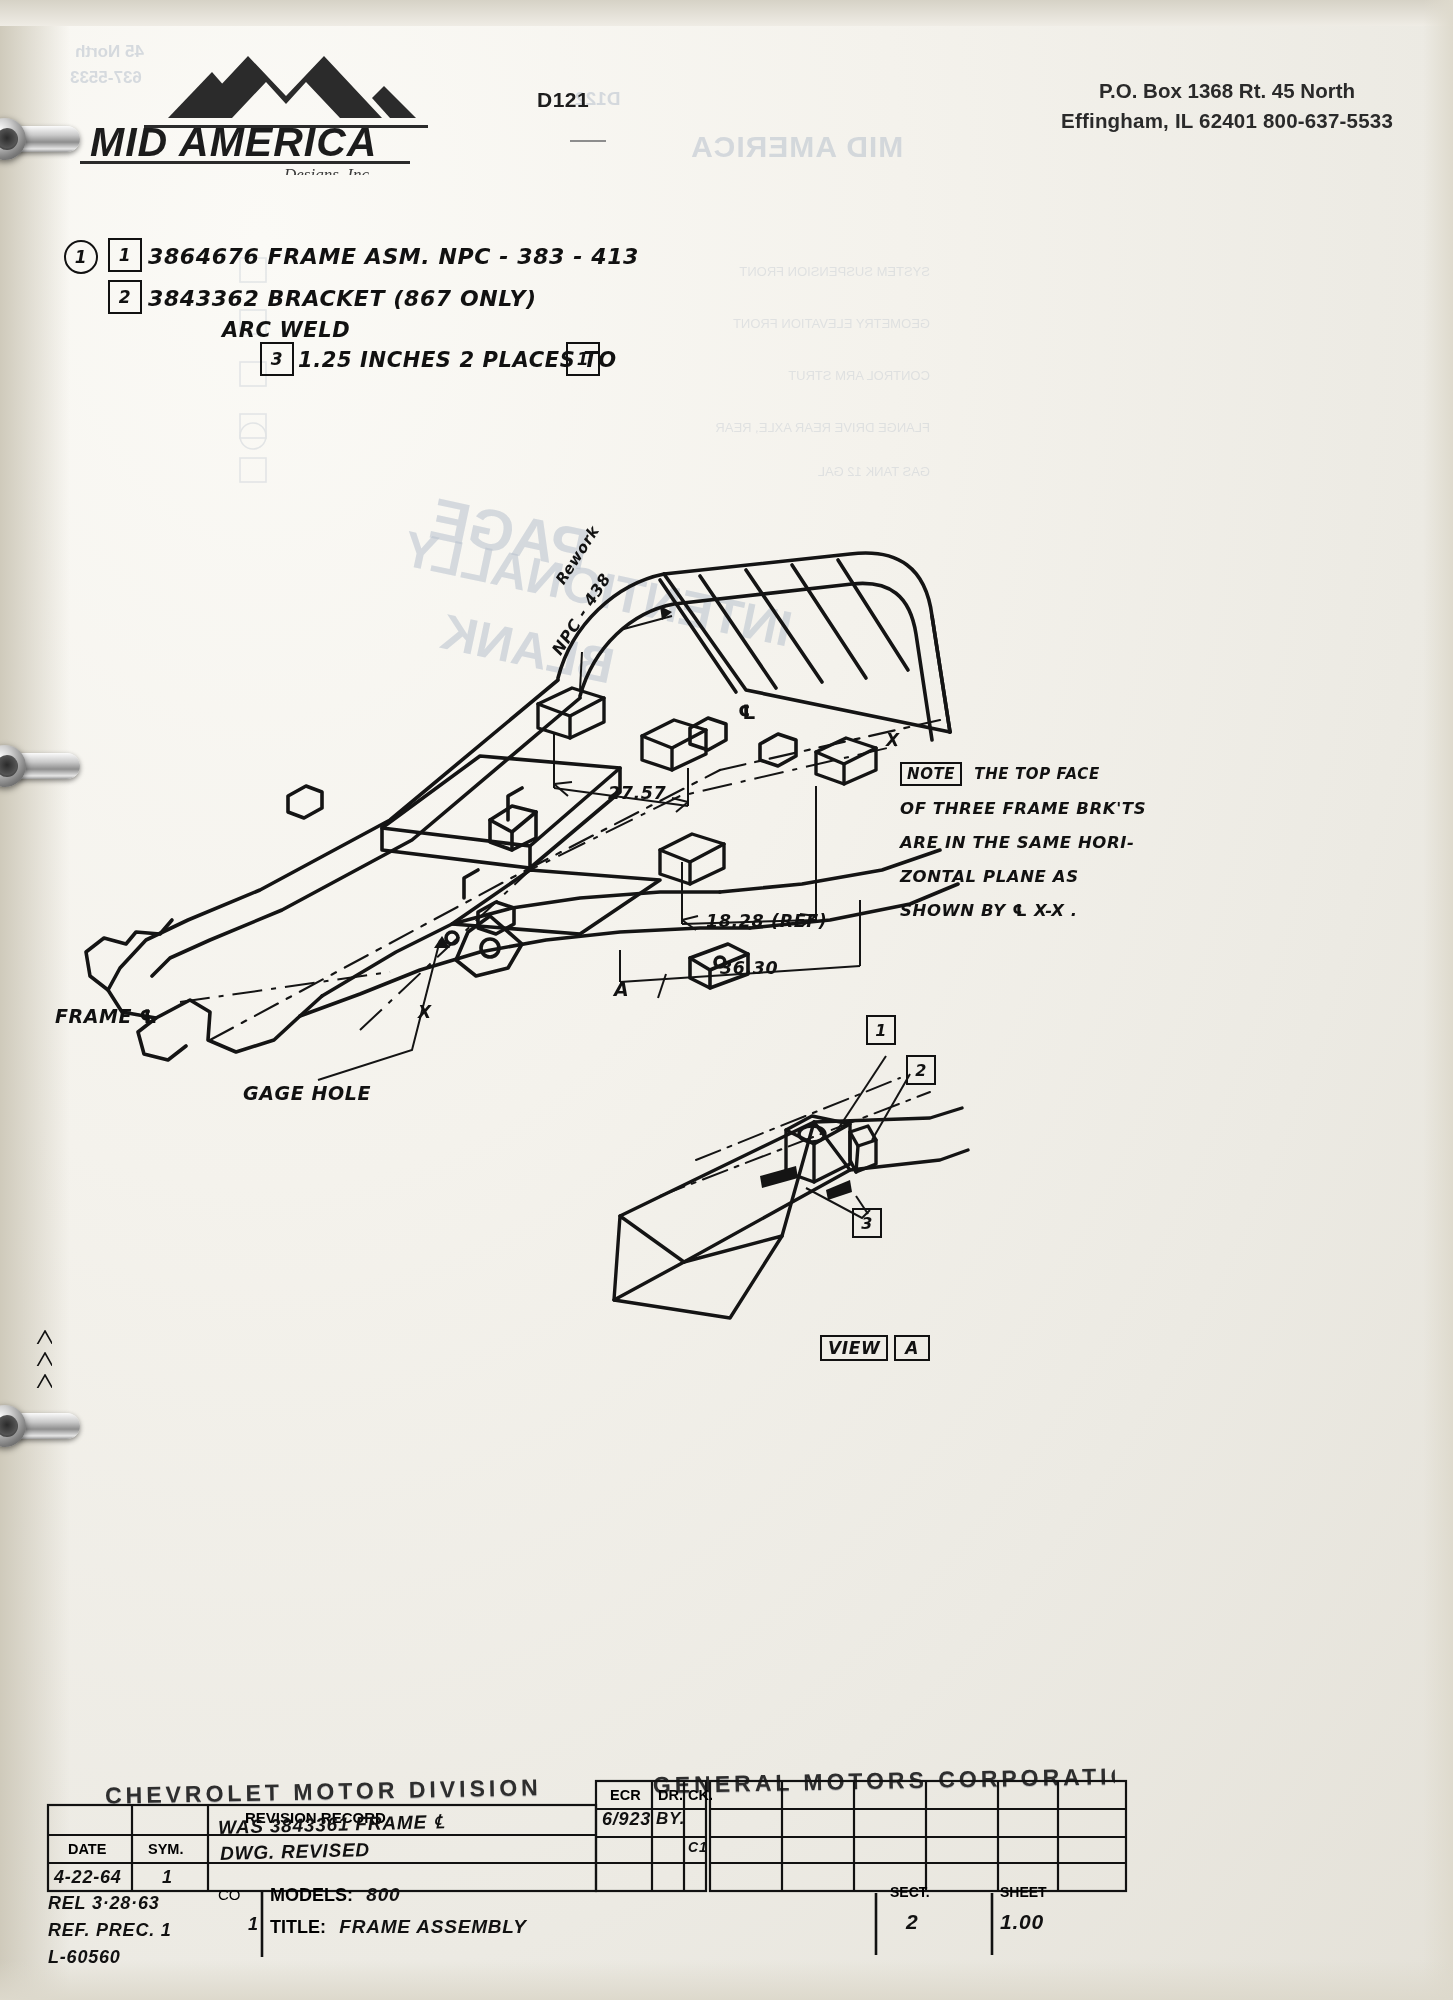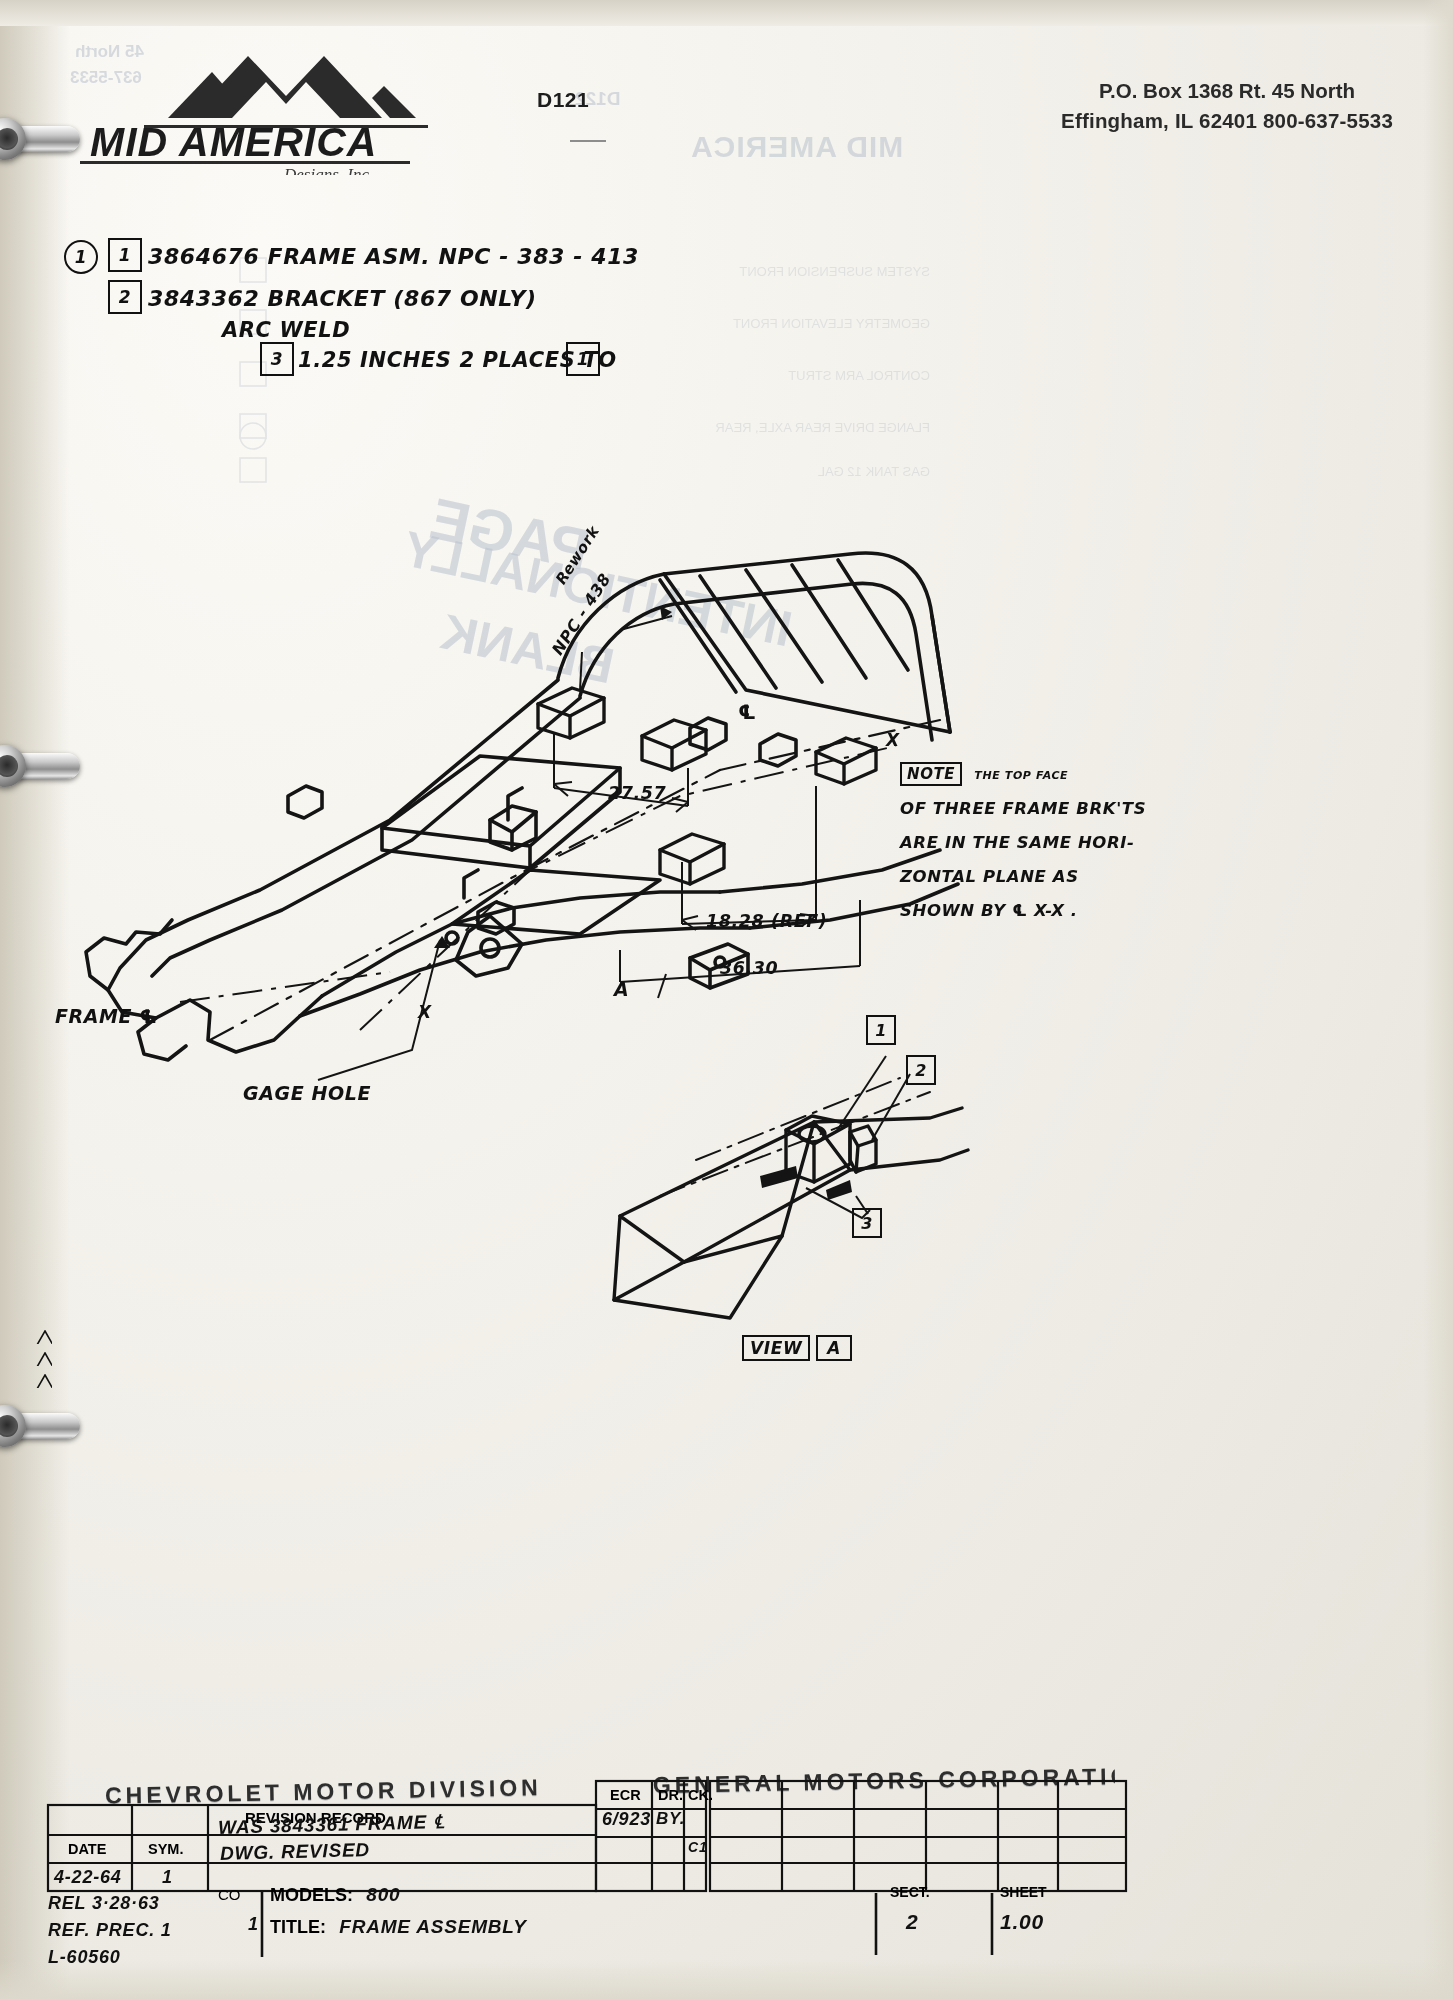--- a/index.html
+++ b/index.html
@@ -311,21 +311,21 @@
   <div class="lbl hand" style="left:55px;top:1005px;font-size:19px;">FRAME ℄</div>
   <div class="lbl hand" style="left:243px;top:1082px;font-size:19px;">GAGE HOLE</div>
   <div class="lbl hand" style="left:614px;top:978px;font-size:19px;">A</div>
 
   <div class="dim hand" style="left:608px;top:783px;">27.57</div>
   <div class="dim hand" style="left:706px;top:911px;">18.28 (REF)</div>
   <div class="dim hand" style="left:720px;top:958px;">36.30</div>
 
   <div class="notebox hand">
     <span class="note-tag">NOTE</span>
-    <span style="font-size:11px;padding-left:6px;">THE TOP FACE</span>
+    <span style="font-size:15px;padding-left:6px;">THE TOP FACE</span>
     <div class="note-body">OF THREE FRAME BRK'TS</div>
     <div class="note-body">ARE IN THE SAME HORI-</div>
     <div class="note-body">ZONTAL PLANE AS</div>
     <div class="note-body">SHOWN BY ℄ X-X .</div>
   </div>
 
   <svg style="position:absolute;left:600px;top:1000px;" width="420" height="330">
     <g fill="none" stroke="#141414" stroke-width="3.4" stroke-linejoin="round" stroke-linecap="round">
 
       <path d="M20 216 L214 122 L330 118 L362 108"></path>
@@ -360,21 +360,21 @@
       <path d="M272 140 L310 74"></path>
       <path d="M206 188 L262 218 L270 210"></path>
       <path d="M256 196 L268 214"></path>
     </g>
   </svg>
 
   <div class="tagbox hand" style="left:866px;top:1015px;">1</div>
   <div class="tagbox hand" style="left:906px;top:1055px;">2</div>
   <div class="tagbox hand" style="left:852px;top:1208px;">3</div>
 
-  <div style="position:absolute;left:742px;top:1335px;display:flex;align-items:flex-end;gap:6px;">
+  <div style="position:absolute;left:820px;top:1335px;display:flex;align-items:flex-end;gap:6px;">
     <span class="hand" style="border:2.2px solid #111;padding:1px 6px;font-size:17px;">VIEW</span>
     <span class="hand" style="border:2.2px solid #111;padding:1px 9px;font-size:17px;">A</span>
   </div>
 
   <svg class="warn" style="top:1330px" width="18" height="16">
     <polygon points="9,1 17,15 1,15" fill="none" stroke="#111" stroke-width="1.6"></polygon>
   </svg>
   <svg class="warn" style="top:1352px" width="18" height="16">
     <polygon points="9,1 17,15 1,15" fill="none" stroke="#111" stroke-width="1.6"></polygon>
   </svg>

